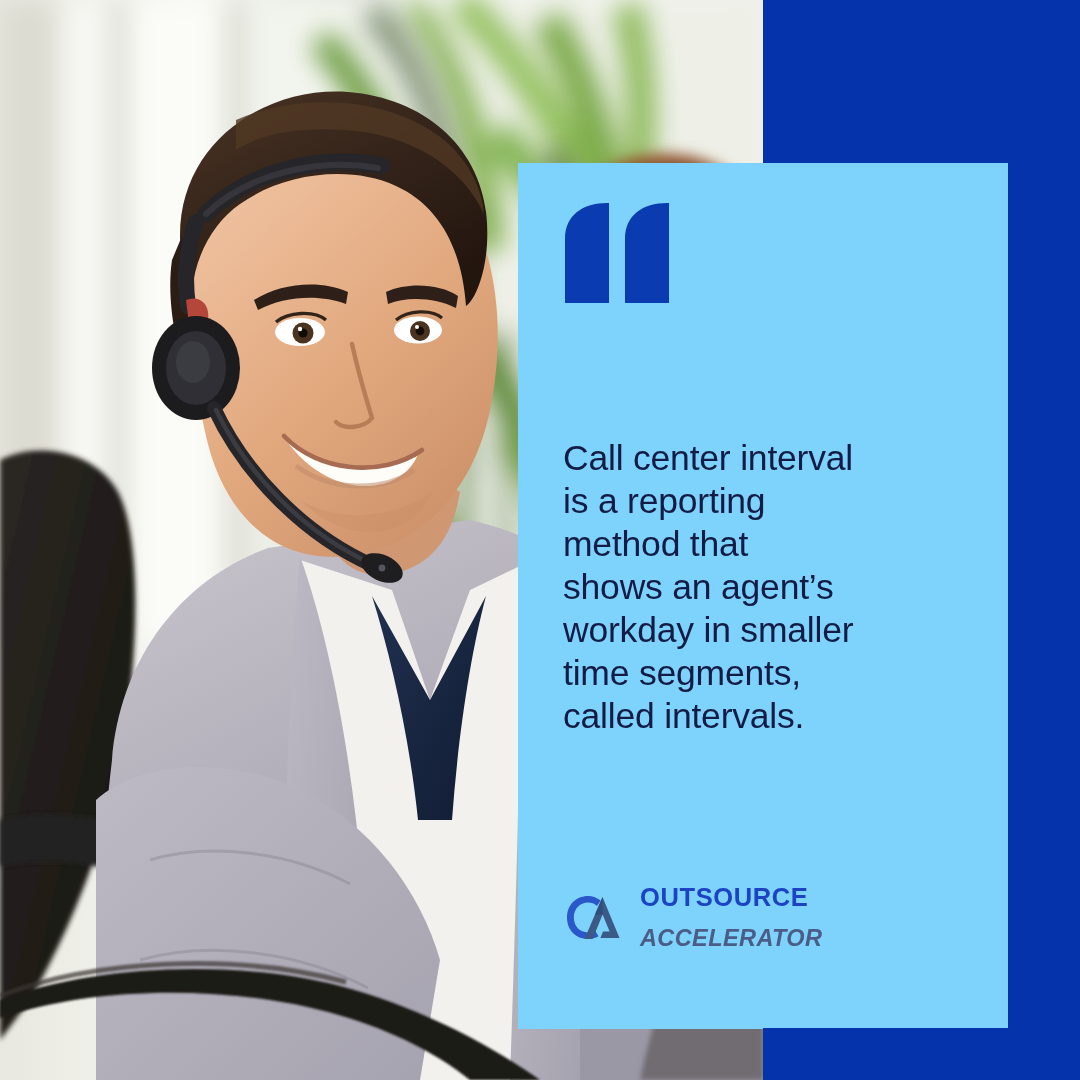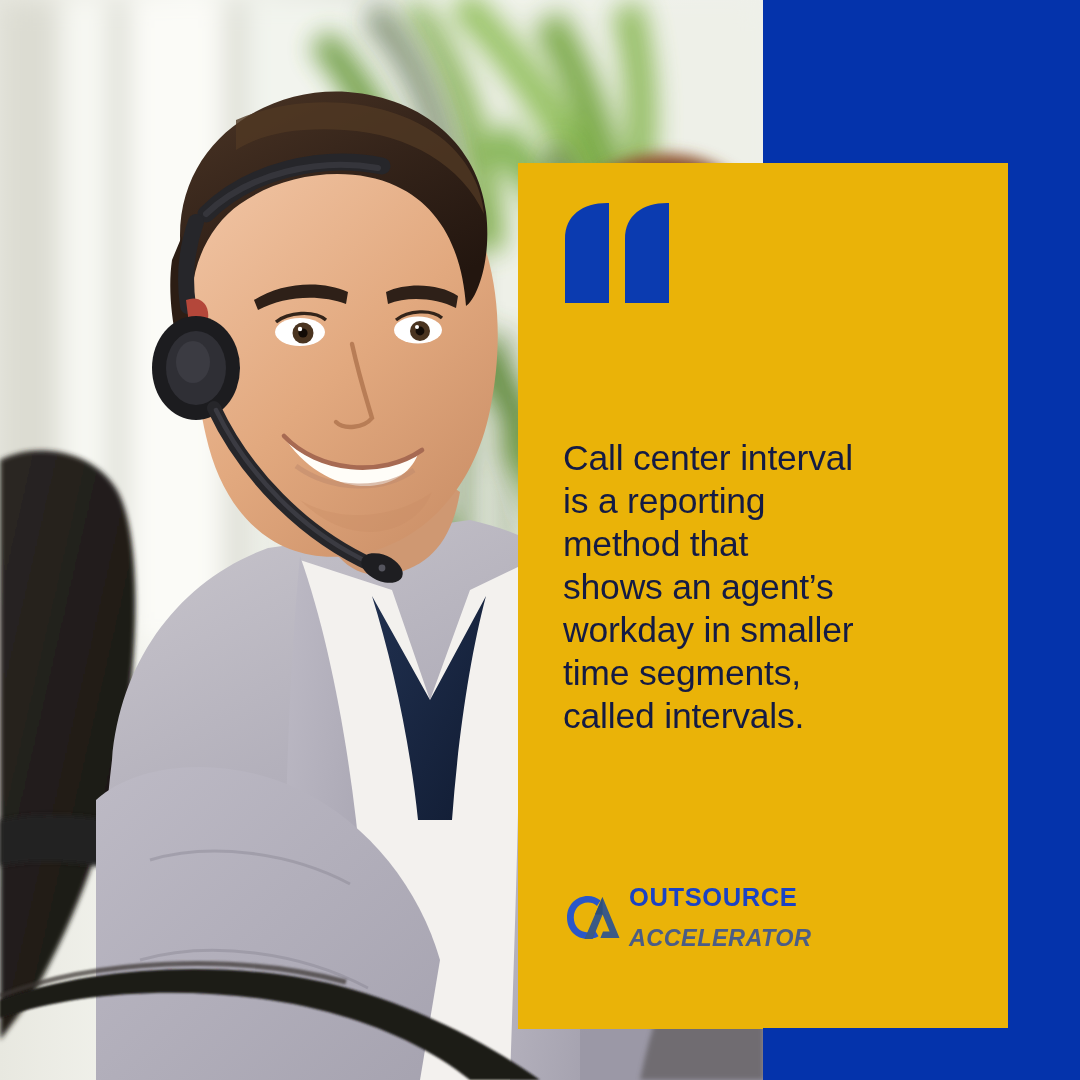--- a/index.html
+++ b/index.html
@@ -19,42 +19,42 @@
   
   .photo{
     position:absolute;left:0;top:0;width:764px;height:1080px;
     overflow:hidden;background:#cfd4cc;
   }
   .photo svg{display:block;width:764px;height:1080px;}
 
   
   .quote-card{
     position:absolute;left:518px;top:163px;width:490px;height:866px;
-    background:#eab308;
+    background:#7dd3fc;
   }
 
   .quote-mark{
     position:absolute;left:45px;top:40px;width:120px;height:100px;
   }
   .quote-mark svg{display:block;}
 
   .quote-text{
     position:absolute;left:45px;top:274px;width:400px;
     color:#141b44;
     font-size:35.5px;
     line-height:43px;
     font-weight:400;
     letter-spacing:-0.2px;
     white-space:pre-line;
   }
 
   
   .logo{
     position:absolute;left:46px;top:722px;
-    display:flex;align-items:center;gap:9px;
+    display:flex;align-items:center;gap:20px;
   }
   .logo-mark{width:56px;height:50px;flex:none;}
   .logo-mark svg{display:block;}
   .logo-words{display:flex;flex-direction:column;line-height:1;}
   .logo-top{
     color:#1b43c4;font-size:25.5px;font-weight:700;
     letter-spacing:0.6px;
   }
   .logo-bottom{
     color:#4b5d86;font-size:23.5px;font-weight:700;font-style:italic;

